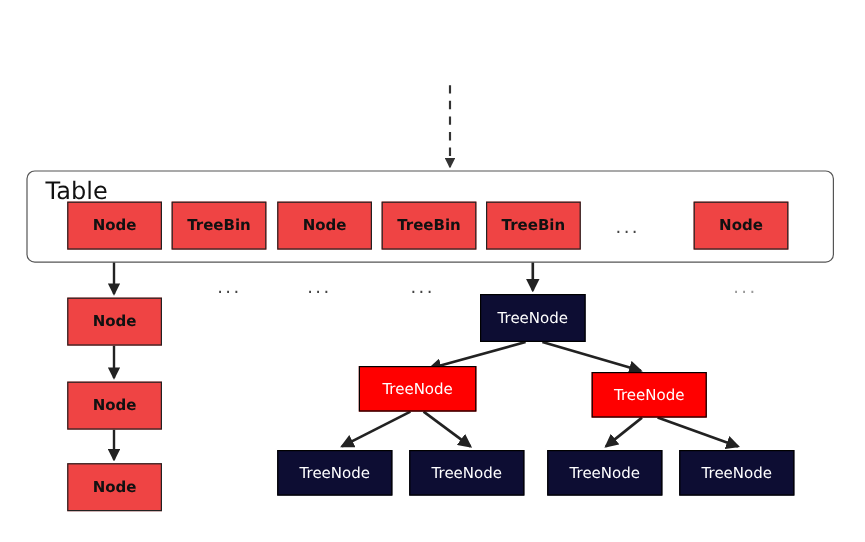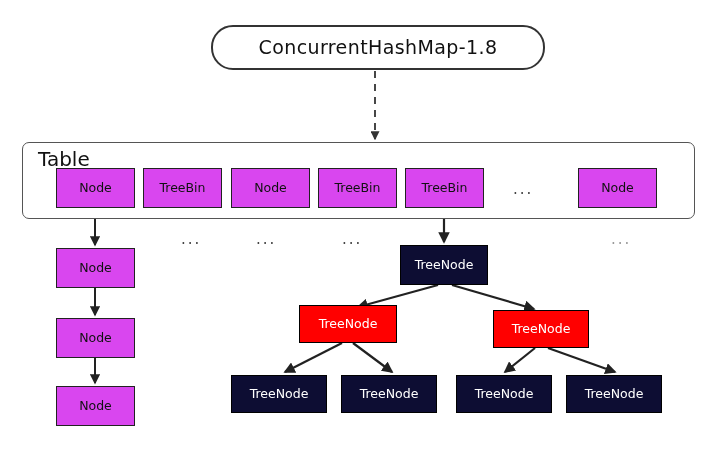--- a/index.html
+++ b/index.html
@@ -58,23 +58,24 @@
   .table-label {
     position: absolute;
     font-size: 20px;
     color: #111111;
     z-index: 4;
   }
 
   
   .cell-white {
     border: 1.6px solid #222222;
-    background: #d946ef;
+    background: #ef4444;
     color: #111111;
     font-size: 12.5px;
+    font-weight: bold;
   }
 
   
   .tn-dark {
     border: 1.5px solid #000000;
     background: #0d0d33;
     color: #ffffff;
     font-size: 12.5px;
   }
   .tn-red {
@@ -142,21 +143,20 @@
     </g>
 
     <g>
       <line x1="535" y1="348" x2="505" y2="372" stroke="#222222" stroke-width="2.2" marker-end="url(#arrow)"></line>
     </g>
     <g>
       <line x1="548" y1="348" x2="615" y2="372" stroke="#222222" stroke-width="2.2" marker-end="url(#arrow)"></line>
     </g>
   </svg>
 
-  <div class="node-box title-capsule" id="title-capsule" style="left: 211px; top: 25px; width: 334px; height: 45px;">ConcurrentHashMap-1.8</div>
 
   <div class="table-container" id="table-container" style="left: 22px; top: 142px; width: 673px; height: 77px;"></div>
   <div class="table-label" id="table-label" style="left: 38px; top: 147px;">Table</div>
 
   <div id="dyn">
       <div class="node-box cell-white" style="left: 56px; top: 168px; width: 79px; height: 40px;">Node</div>
       <div class="node-box cell-white" style="left: 143px; top: 168px; width: 79px; height: 40px;">TreeBin</div>
       <div class="node-box cell-white" style="left: 231px; top: 168px; width: 79px; height: 40px;">Node</div>
       <div class="node-box cell-white" style="left: 318px; top: 168px; width: 79px; height: 40px;">TreeBin</div>
       <div class="node-box cell-white" style="left: 405px; top: 168px; width: 79px; height: 40px;">TreeBin</div>

